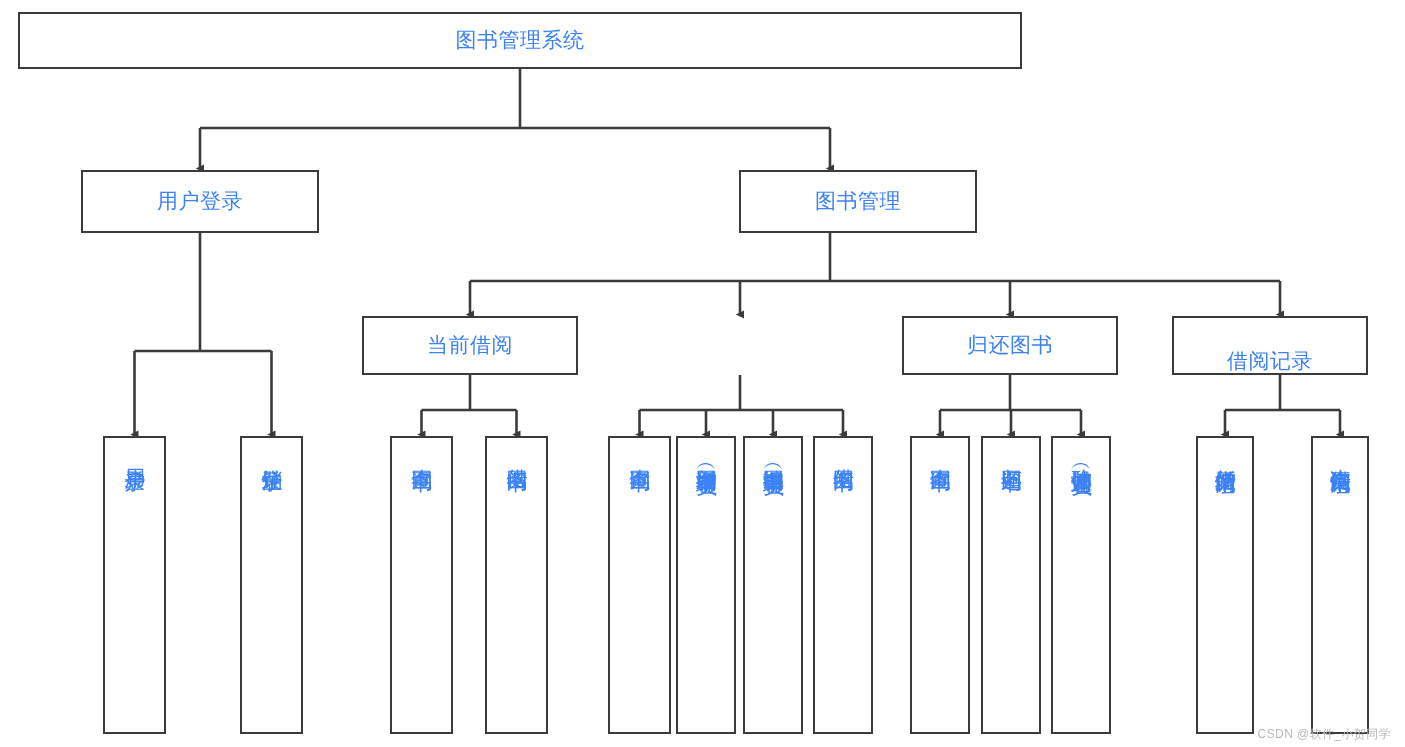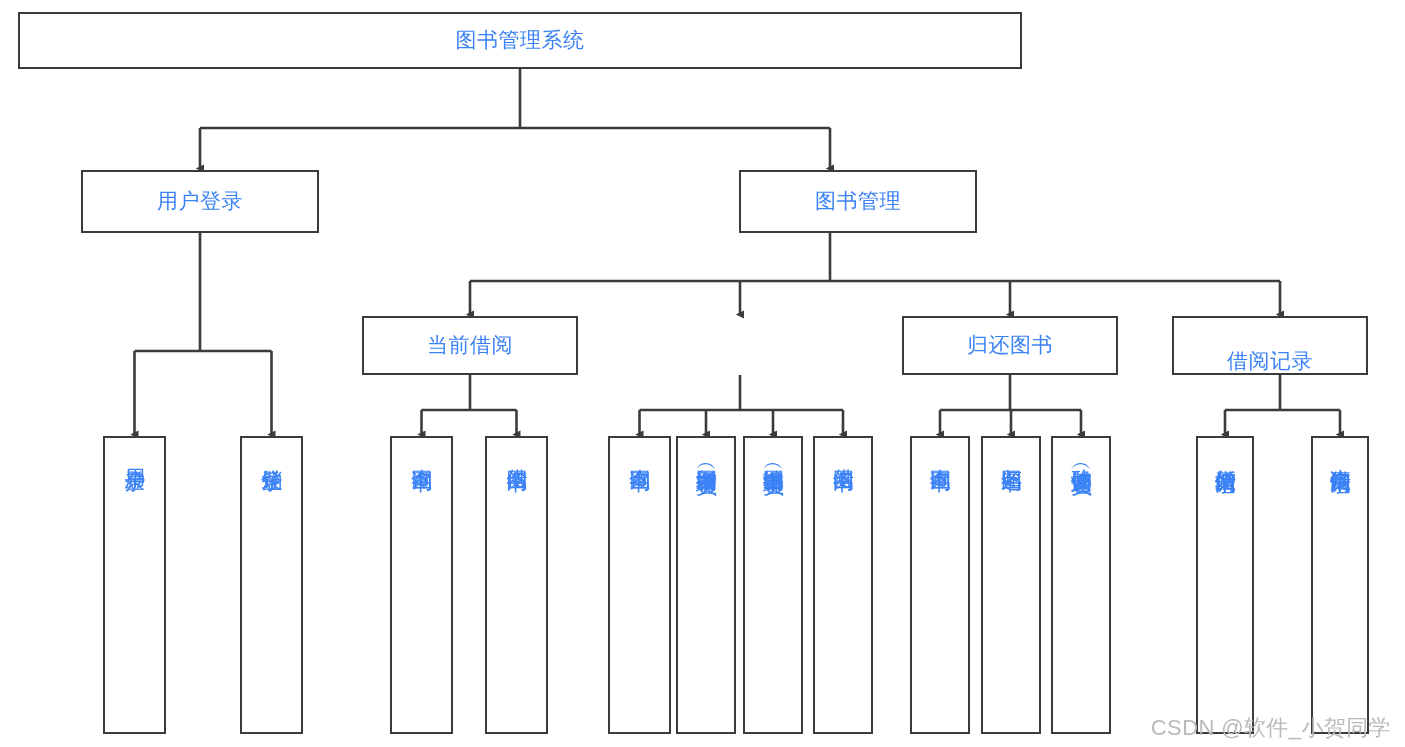--- a/index.html
+++ b/index.html
@@ -57,21 +57,21 @@
     line-height: 1.28;
     letter-spacing: 1px;
     white-space: nowrap;
     margin: 0 auto;
   }
   .watermark {
     position: absolute;
     right: 14px;
     bottom: 4px;
     color: #b9b9b9;
-    font-size: 22px;
+    font-size: 12px;
     letter-spacing: 0.4px;
     z-index: 3;
     white-space: nowrap;
     user-select: none;
   }
 </style>
 </head>
 <body>
 
 <div id="diagram-root">

